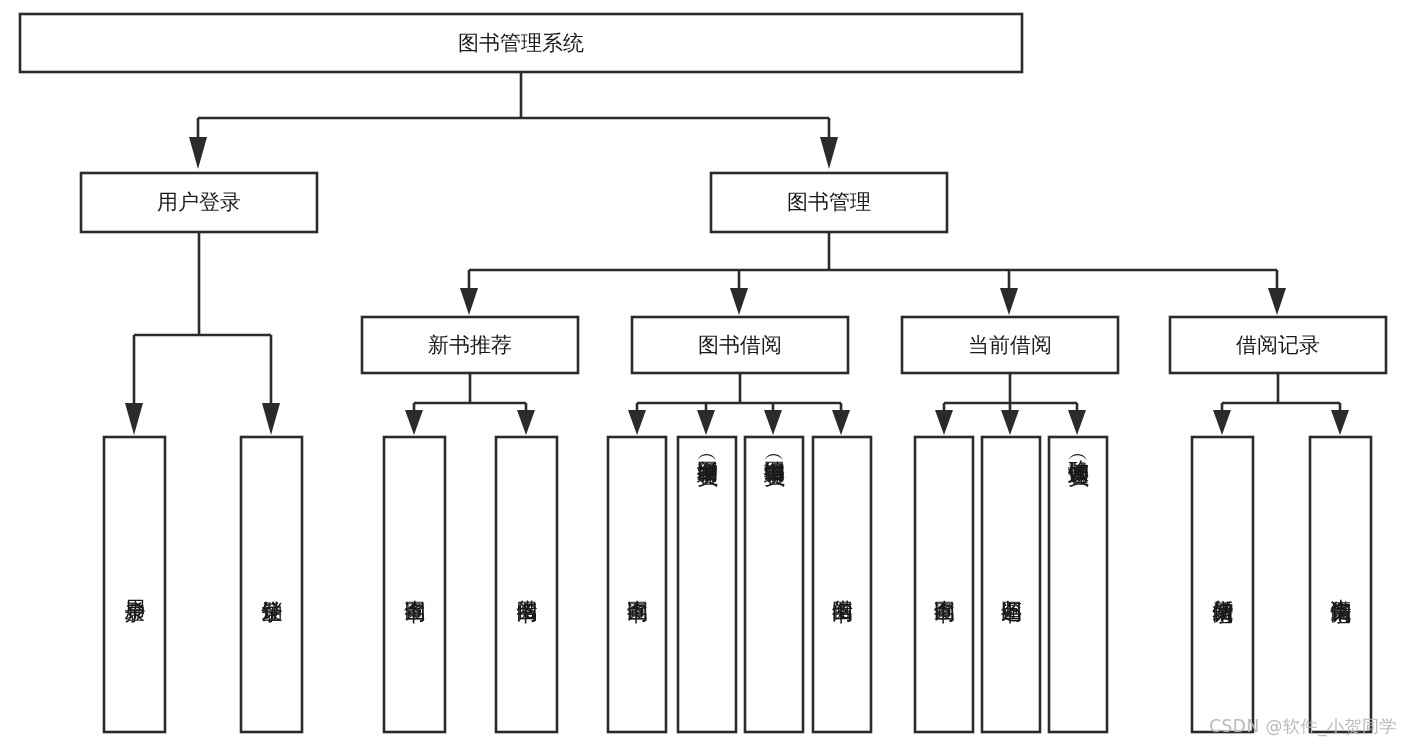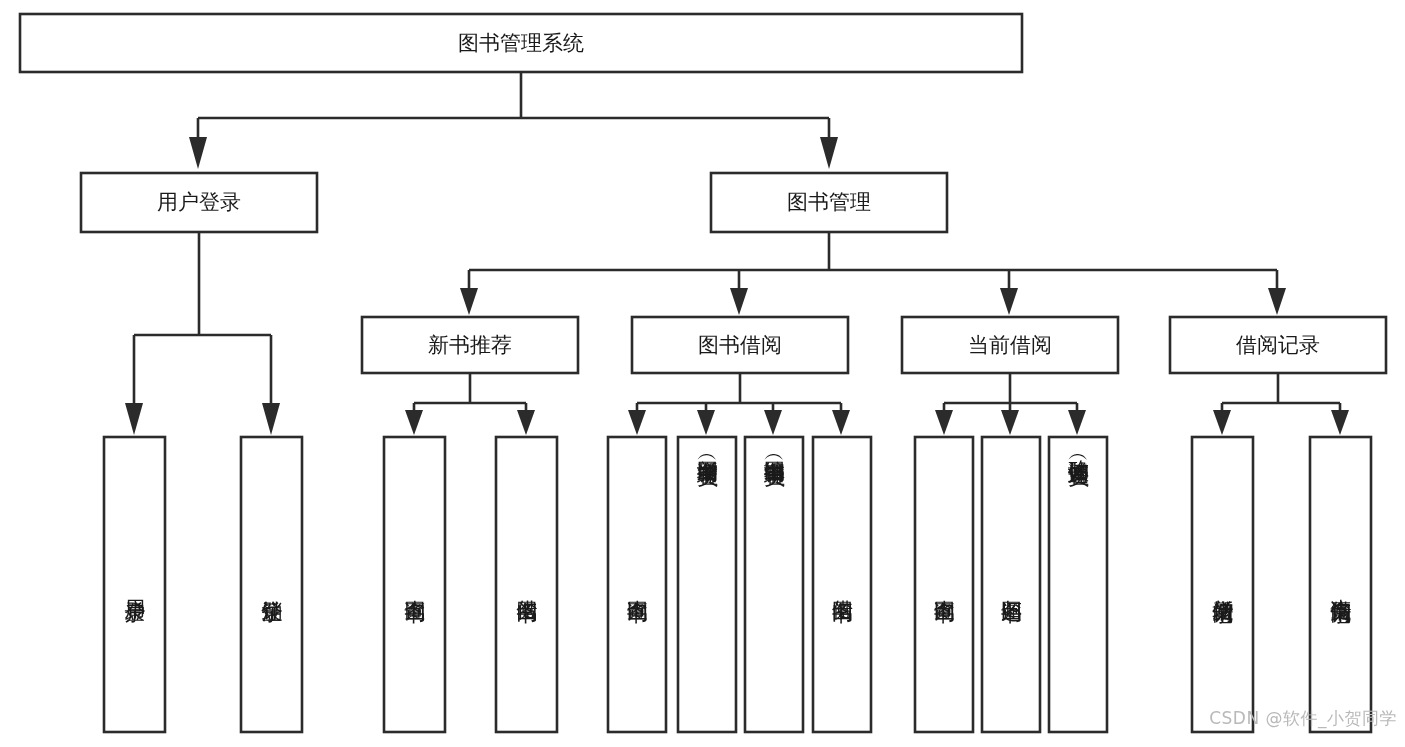--- a/index.html
+++ b/index.html
@@ -60,21 +60,21 @@
     font-family: "DejaVu Sans", "Liberation Sans", sans-serif;
     font-size: 21px;
     line-height: 1.18;
     color: #1a1a1a;
     letter-spacing: 1px;
     white-space: nowrap;
   }
   .watermark {
     position: absolute;
     right: 8px;
-    bottom: 17px;
+    bottom: 9px;
     font-family: "DejaVu Sans", "Liberation Sans", sans-serif;
     font-size: 17px;
     color: #b9b9b9;
     letter-spacing: 0.5px;
     white-space: nowrap;
   }
 </style>
 </head>
 <body>
 

